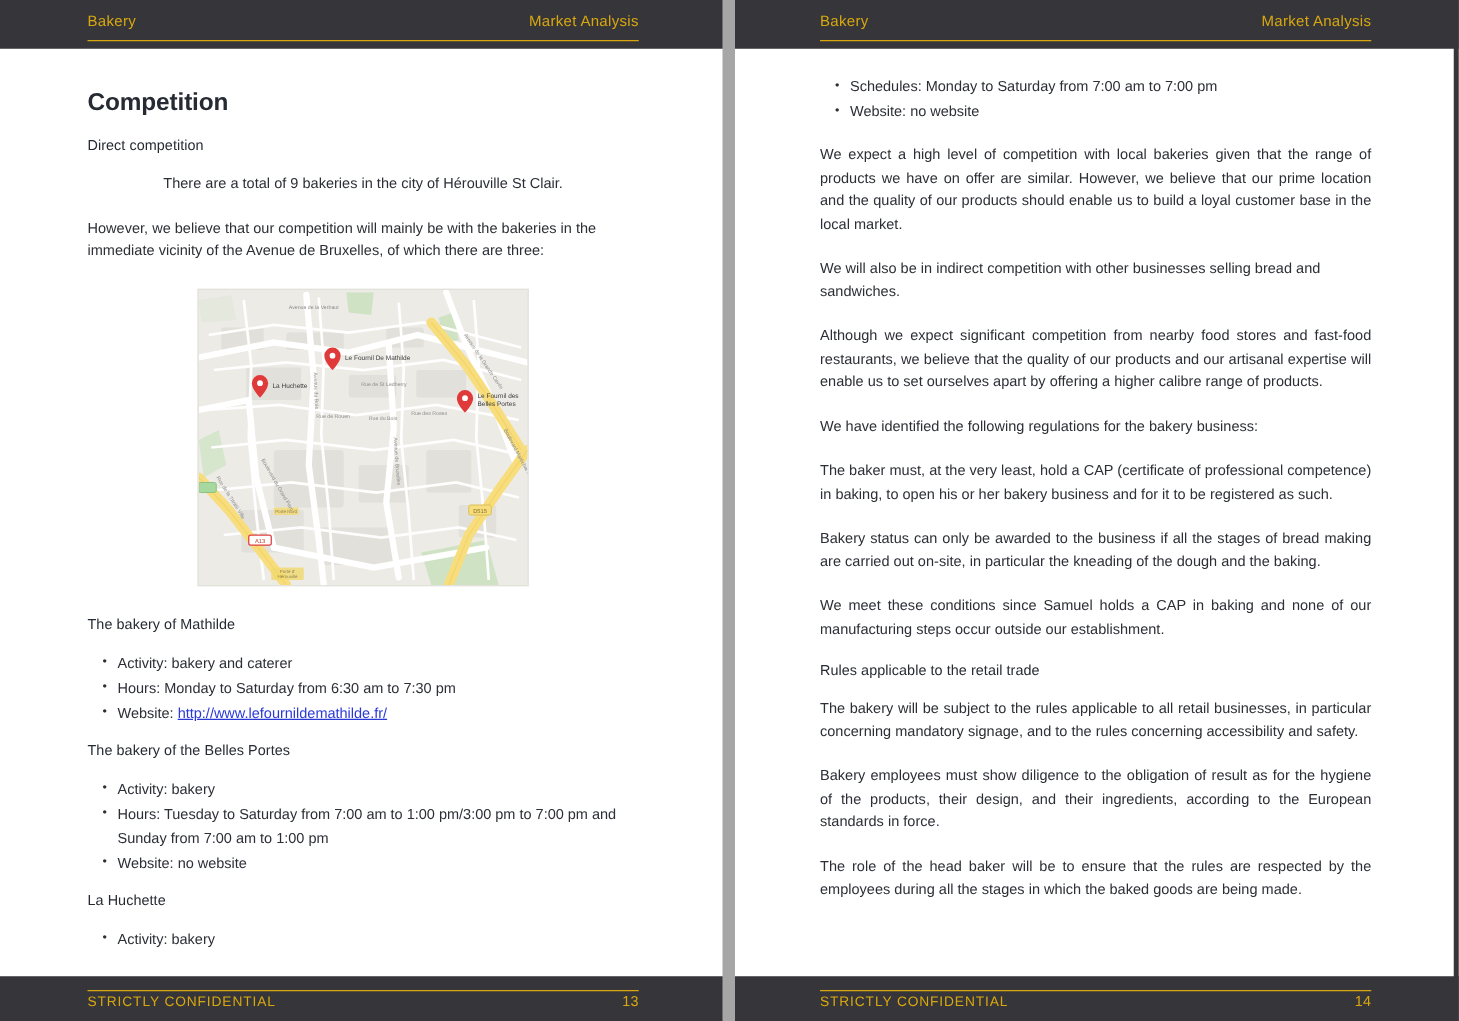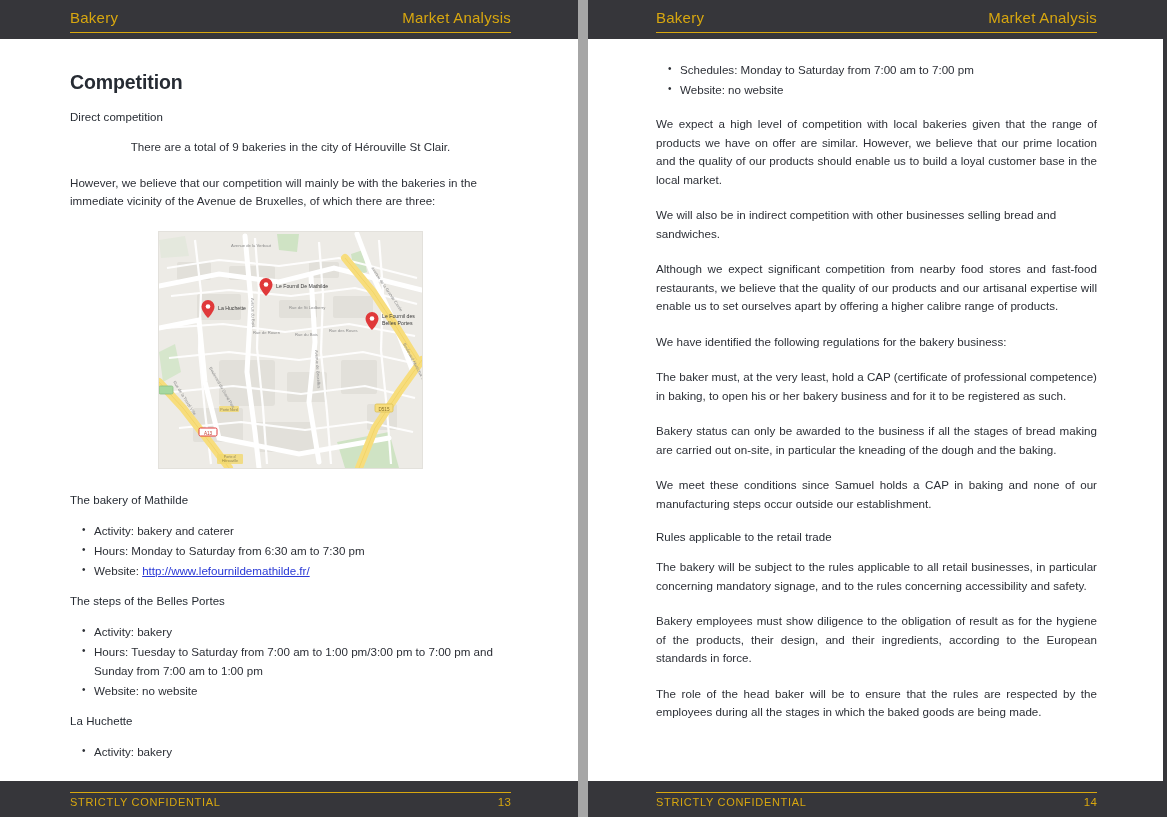--- a/index.html
+++ b/index.html
@@ -73,21 +73,21 @@
     border-bottom: 1.4px solid #d8a70f;
     display: flex;
     align-items: flex-start;
     justify-content: space-between;
     z-index: 8;
     pointer-events: auto;
   }
   .run-head-left  { left: 70px;  width: 441px; }
   .run-head-right { left: 656px; width: 441px; }
   .run-head span {
-    font-size: 15px;
+    font-size: 12px;
     color: #d8a70f;
     letter-spacing: .25px;
     line-height: 15px;
     white-space: nowrap;
   }
 
   
   .run-foot {
     position: absolute;
     top: 792px;
@@ -331,21 +331,21 @@
       </svg>
     </div>
 
     <h2 class="sub">The bakery of Mathilde</h2>
     <ul class="bul">
       <li>Activity: bakery and caterer</li>
       <li>Hours: Monday to Saturday from 6:30 am to 7:30 pm</li>
       <li><span>Website: </span><a class="link" href="#">http://www.lefournildemathilde.fr/</a></li>
     </ul>
 
-    <h2 class="sub">The steps of the Belles Portes</h2>
+    <h2 class="sub">The bakery of the Belles Portes</h2>
     <ul class="bul">
       <li>Activity: bakery</li>
       <li>Hours: Tuesday to Saturday from 7:00 am to 1:00 pm/3:00 pm to 7:00 pm and Sunday from 7:00 am to 1:00 pm</li>
       <li>Website: no website</li>
     </ul>
 
     <h2 class="sub">La Huchette</h2>
     <ul class="bul">
       <li>Activity: bakery</li>
     </ul>

